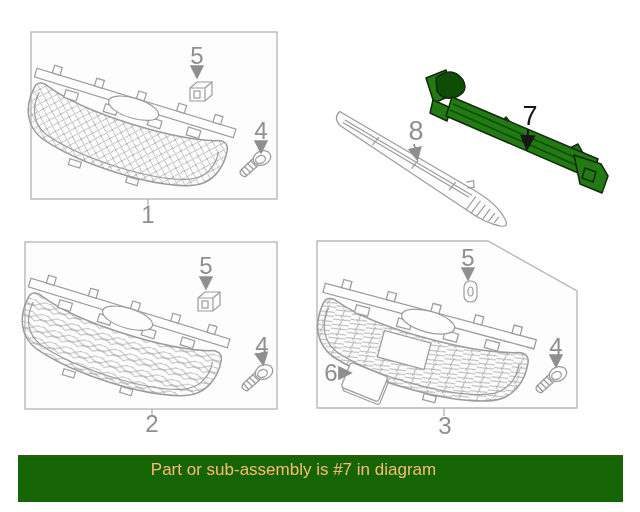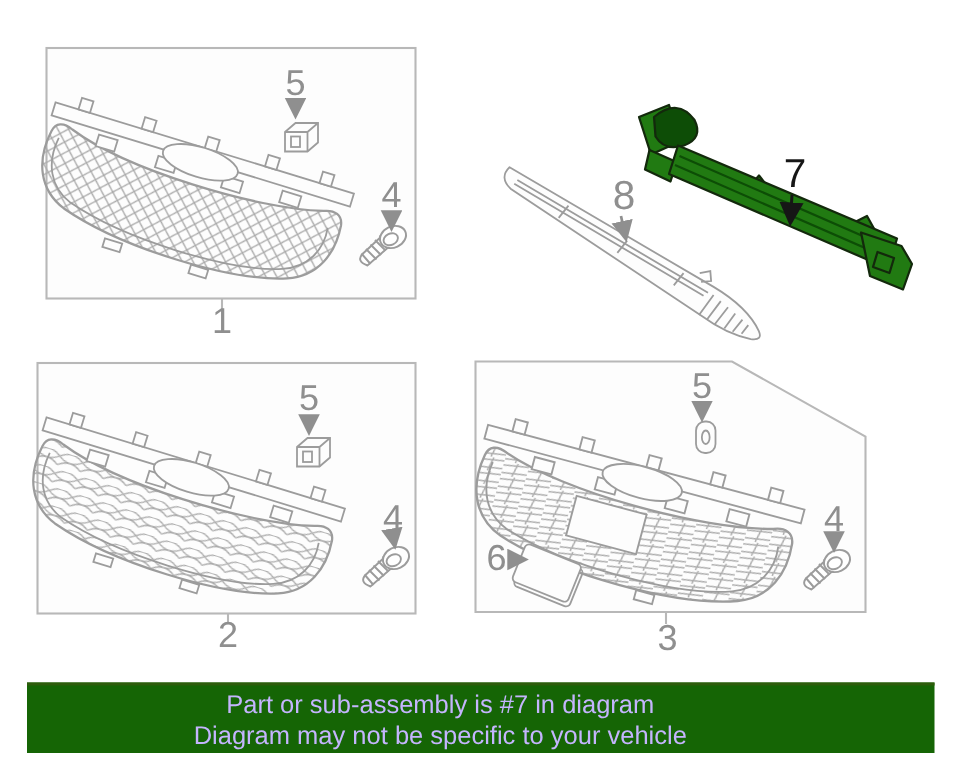--- a/index.html
+++ b/index.html
@@ -18,21 +18,21 @@
   .pos-b1-4{left:261px;top:131px;}
   .pos-b2-5{left:206px;top:266px;}
   .pos-b2-4{left:262px;top:346px;}
   .pos-b3-5{left:468px;top:258px;}
   .pos-b3-6{left:331px;top:373px;}
   .pos-b3-4{left:556px;top:347px;}
   .pos-7{left:530px;top:116px;}
   .pos-8{left:416px;top:131px;}
   .banner{position:absolute;left:18px;top:455px;width:605px;height:47px;
           box-sizing:border-box;background:#156505;border-top:2px solid #2e5c0c;
-          color:#c4b5fd;text-align:center;padding-right:54px;padding-top:2px;
+          color:#fdba74;text-align:center;padding-right:54px;padding-top:2px;
           font-size:17px;line-height:21px;}
 </style>
 </head>
 <body>
 
 <div class="stage">
 <svg width="640" height="512" viewBox="0 0 640 512">
   <defs>
     <pattern id="mesh1" width="9" height="9" patternUnits="userSpaceOnUse">
       <path d="M0,0 L9,9 M9,0 L0,9" stroke="#ababab" stroke-width="0.9" fill="none"></path>
@@ -161,15 +161,14 @@
 <div class="num pos-b2-4">4</div>
 <div class="num pos-b3-5">5</div>
 <div class="num pos-b3-6">6</div>
 <div class="num pos-b3-4">4</div>
 <div class="num lg pos-8">8</div>
 <div class="num lg dark pos-7">7</div>
 
 
 <div class="banner">
   <div>Part or sub-assembly is #7 in diagram</div>
-  <div>Diagram may not be specific to your vehicle</div>
 </div>
 </div>
 
 </body></html>

